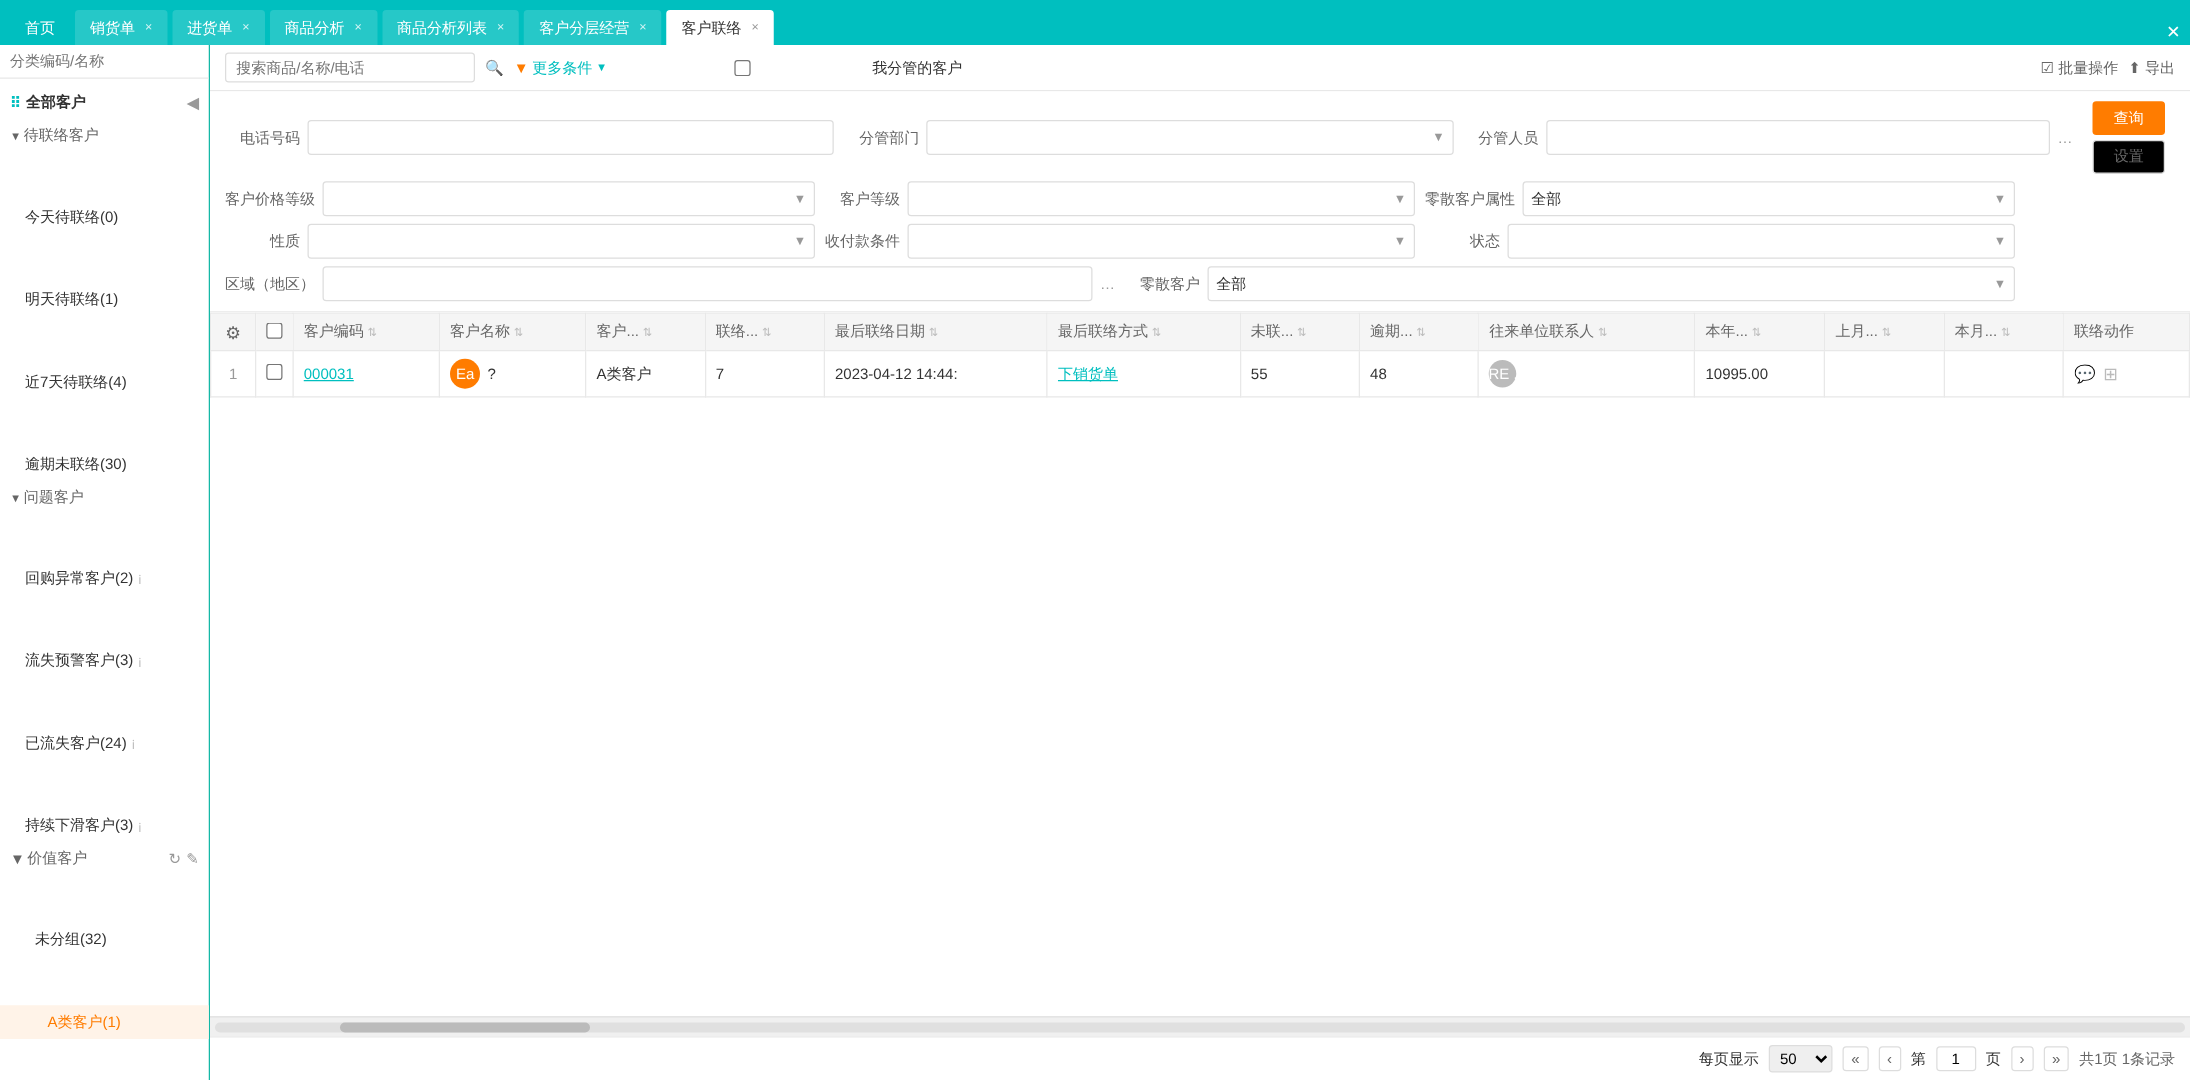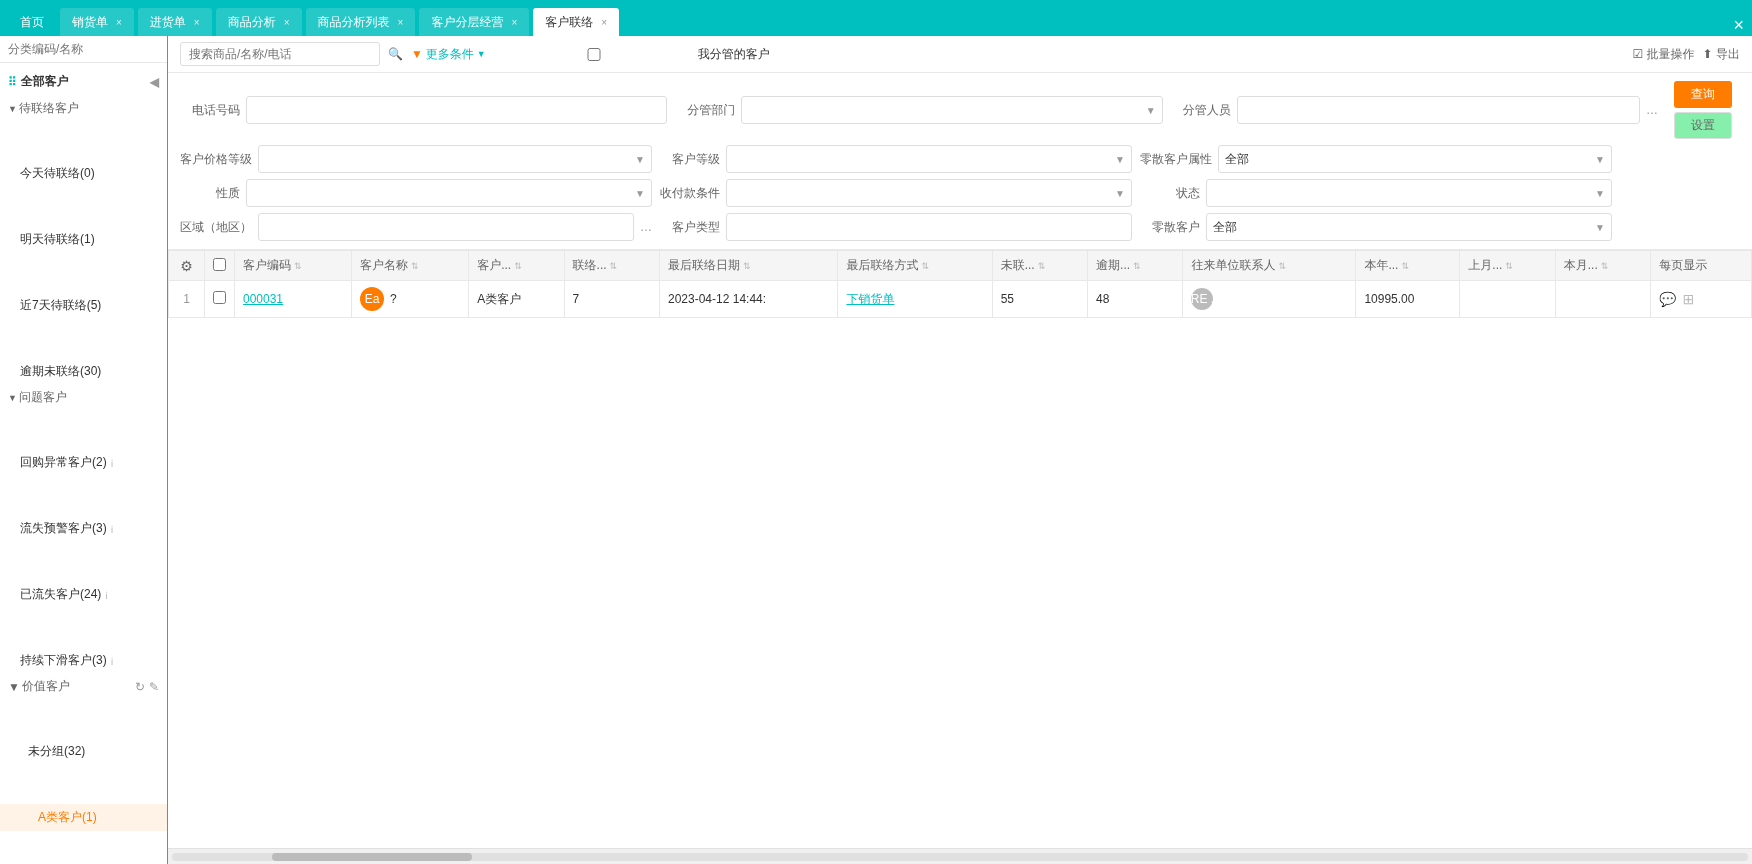--- a/index.html
+++ b/index.html
@@ -107,21 +107,21 @@
     }
     .filter-more-icon { color: #999; cursor: pointer; }
 
     
     .action-buttons { display: flex; flex-direction: column; gap: 4px; padding: 0 8px; }
     .btn-query {
       background: #ff7c00; color: white; border: none; border-radius: 3px;
       padding: 5px 16px; cursor: pointer; font-size: 12px; white-space: nowrap;
     }
     .btn-settings {
-      background: #86efac; color: #666; border: 1px solid #ddd; border-radius: 3px;
+      background: #000000; color: #666; border: 1px solid #ddd; border-radius: 3px;
       padding: 4px 16px; cursor: pointer; font-size: 12px; white-space: nowrap;
     }
 
     
     .table-area { flex: 1; overflow: auto; background: white; margin: 0; }
     table { width: 100%; border-collapse: collapse; }
     thead tr { background: #f5f5f5; position: sticky; top: 0; z-index: 10; }
     thead th {
       border: 1px solid #e8e8e8; padding: 6px 8px;
       text-align: left; color: #666; font-weight: normal;
@@ -226,21 +226,21 @@
         <span class="arrow">▼</span>
         <span>待联络客户</span>
       </div>
       <div class="sidebar-item">
         <span>今天待联络(0)</span>
       </div>
       <div class="sidebar-item">
         <span>明天待联络(1)</span>
       </div>
       <div class="sidebar-item">
-        <span>近7天待联络(5)</span>
+        <span>近7天待联络(4)</span>
       </div>
       <div class="sidebar-item">
         <span>逾期未联络(30)</span>
       </div>
 
       <div class="sidebar-group-label">
         <span class="arrow">▼</span>
         <span>问题客户</span>
       </div>
       <div class="sidebar-item">
@@ -384,24 +384,20 @@
         <div style="width:120px;"></div>
       </div>
 
       <div class="filter-row">
         <div class="filter-cell">
           <label>区域（地区）</label>
           <input class="filter-input" type="text" style="flex: 1 1 0%;">
           <span class="filter-more-icon">…</span>
         </div>
         <div class="filter-cell">
-          <label>客户类型</label>
-          <input class="filter-input" type="text" style="">
-        </div>
-        <div class="filter-cell">
           <label>零散客户</label>
           <div class="filter-select">
             <span>全部</span>
             <span class="arrow">▼</span>
           </div>
         </div>
         <div style="width:120px;"></div>
       </div>
     </div>
 
@@ -481,21 +477,21 @@
                 <span class="sort-icon">⇅</span>
               </div>
             </th>
             <th>
               <div class="th-inner">
                 <span>本月...</span>
                 <span class="sort-icon">⇅</span>
               </div>
             </th>
             <th>
-              <span>每页显示</span>
+              <span>联络动作</span>
             </th>
           </tr>
         </thead>
         <tbody>
           <tr class="table-row">
             <td class="row-num">
               <span>1</span>
             </td>
             <td class="check-col">
               <input type="checkbox" style="">
@@ -555,15 +551,31 @@
         </tbody>
       </table>
     </div>
 
     <div class="scroll-bar-area">
       <div class="scroll-track">
         <div class="scroll-thumb"></div>
       </div>
     </div>
 
+    <div class="pagination">
+      <span>每页显示</span>
+      <select>
+        <option value="50">50</option>
+        <option value="20">20</option>
+        <option value="100">100</option>
+      </select>
+      <button class="pag-btn">«</button>
+      <button class="pag-btn">‹</button>
+      <span>第</span>
+      <input class="pag-page-input" type="text" value="1" style="">
+      <span>页</span>
+      <button class="pag-btn">›</button>
+      <button class="pag-btn">»</button>
+      <span class="total-info">共1页 1条记录</span>
+    </div>
 
   </div>
 </div>
 
 </body></html>

